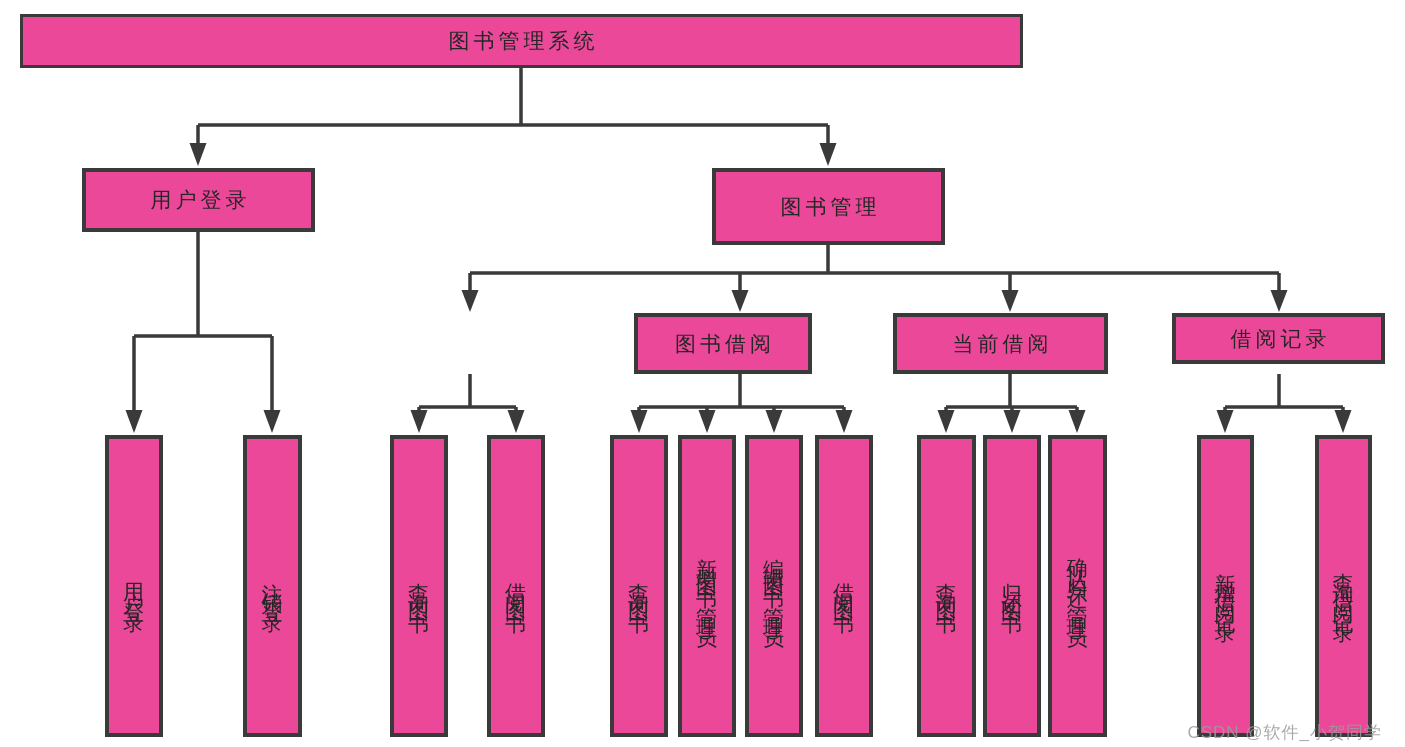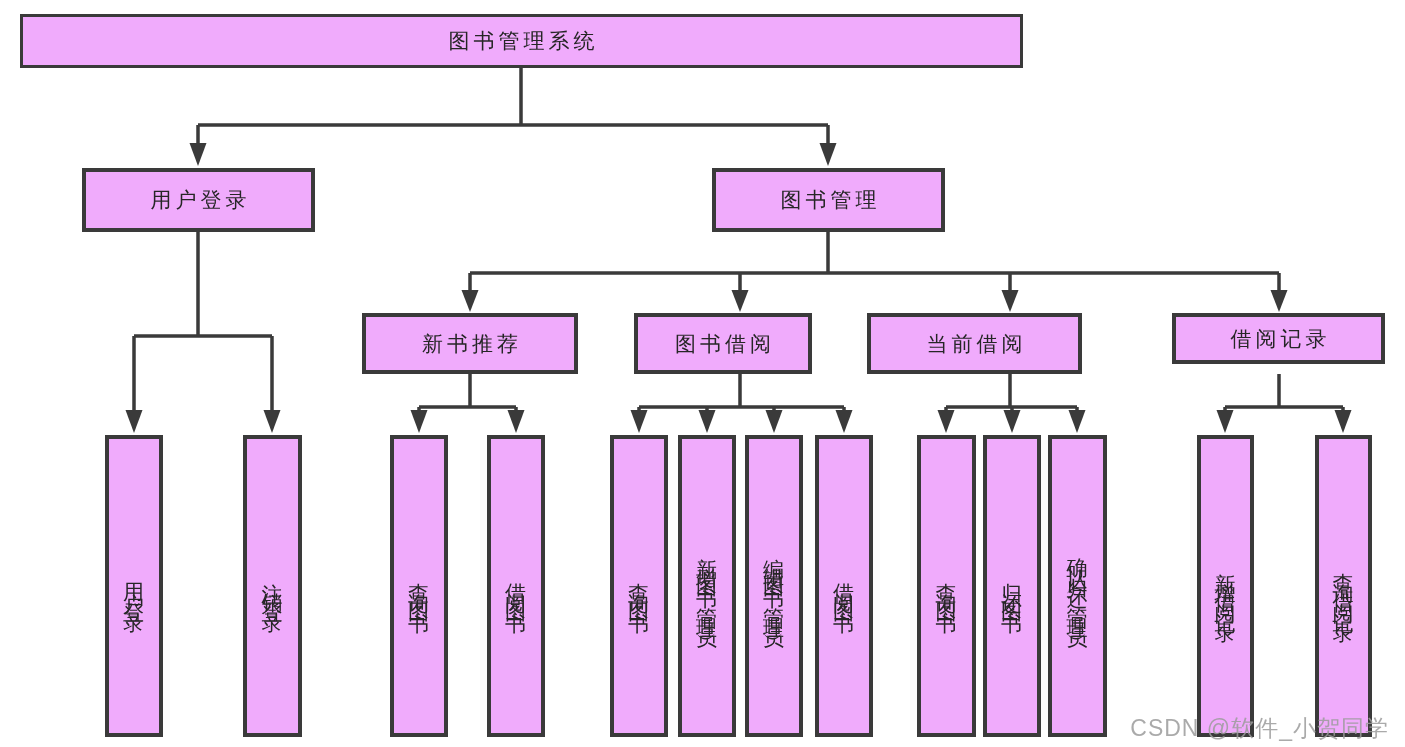--- a/index.html
+++ b/index.html
@@ -2,33 +2,33 @@
 <html><head>
 <meta charset="utf-8">
 <style>
   html,body { margin:0; padding:0; background:#fff; }
   .canvas {
     position:relative; width:1405px; height:747px; background:#ffffff;
     font-family:"Liberation Sans", sans-serif; overflow:hidden;
   }
   .wires { position:absolute; left:0; top:0; width:1405px; height:747px; }
   .box {
-    position:absolute; box-sizing:border-box; background:#f0abfc;
+    position:absolute; box-sizing:border-box; background:#ec4899;
     border:4px solid #3a3a3a; display:flex; align-items:center; justify-content:center;
     color:#262626; z-index:2;
   }
   .box.root { border-width:3px; }
   .hlabel { font-size:21px; letter-spacing:4px; padding-left:4px; white-space:nowrap; }
   .vtext {
     writing-mode:vertical-rl; text-orientation:mixed;
     font-size:21px; letter-spacing:10px; line-height:1; white-space:nowrap;
   }
   .watermark {
-    position:absolute; right:16px; bottom:3px; z-index:5;
-    font-size:23px; letter-spacing:1px; color:#9c9c9c; opacity:0.85;
+    position:absolute; right:23px; bottom:3px; z-index:5;
+    font-size:17px; letter-spacing:1px; color:#9c9c9c; opacity:0.85;
     font-family:"Liberation Sans", sans-serif; white-space:nowrap;
   }
 </style>
 </head>
 <body>
 
 <div class="canvas">
 
   <svg class="wires" width="1405" height="747" viewBox="0 0 1405 747" aria-hidden="true">
     <g stroke="#3a3a3a" stroke-width="3.5" fill="none">
@@ -66,31 +66,28 @@
     </g>
   </svg>
 
   <div class="box root" style="left:20px;top:14px;width:1003px;height:54px">
     <span class="hlabel">图书管理系统</span>
   </div>
 
   <div class="box" style="left:82px;top:168px;width:233px;height:64px">
     <span class="hlabel">用户登录</span>
   </div>
-  <div class="box" style="left:712px;top:168px;width:233px;height:64px">
+  <div class="box" style="left:712px;top:168px;width:233px;height:77px">
     <span class="hlabel">图书管理</span>
   </div>
 
-  <div class="box" style="left:362px;top:313px;width:216px;height:61px">
-    <span class="hlabel">新书推荐</span>
-  </div>
   <div class="box" style="left:634px;top:313px;width:178px;height:61px">
     <span class="hlabel">图书借阅</span>
   </div>
-  <div class="box" style="left:867px;top:313px;width:215px;height:61px">
+  <div class="box" style="left:893px;top:313px;width:215px;height:61px">
     <span class="hlabel">当前借阅</span>
   </div>
   <div class="box" style="left:1172px;top:313px;width:213px;height:51px">
     <span class="hlabel">借阅记录</span>
   </div>
 
   <div class="box" style="left:105px;top:435px;width:58px;height:302px">
     <span class="vtext">用户登录</span>
   </div>
   <div class="box" style="left:243px;top:435px;width:59px;height:302px">

